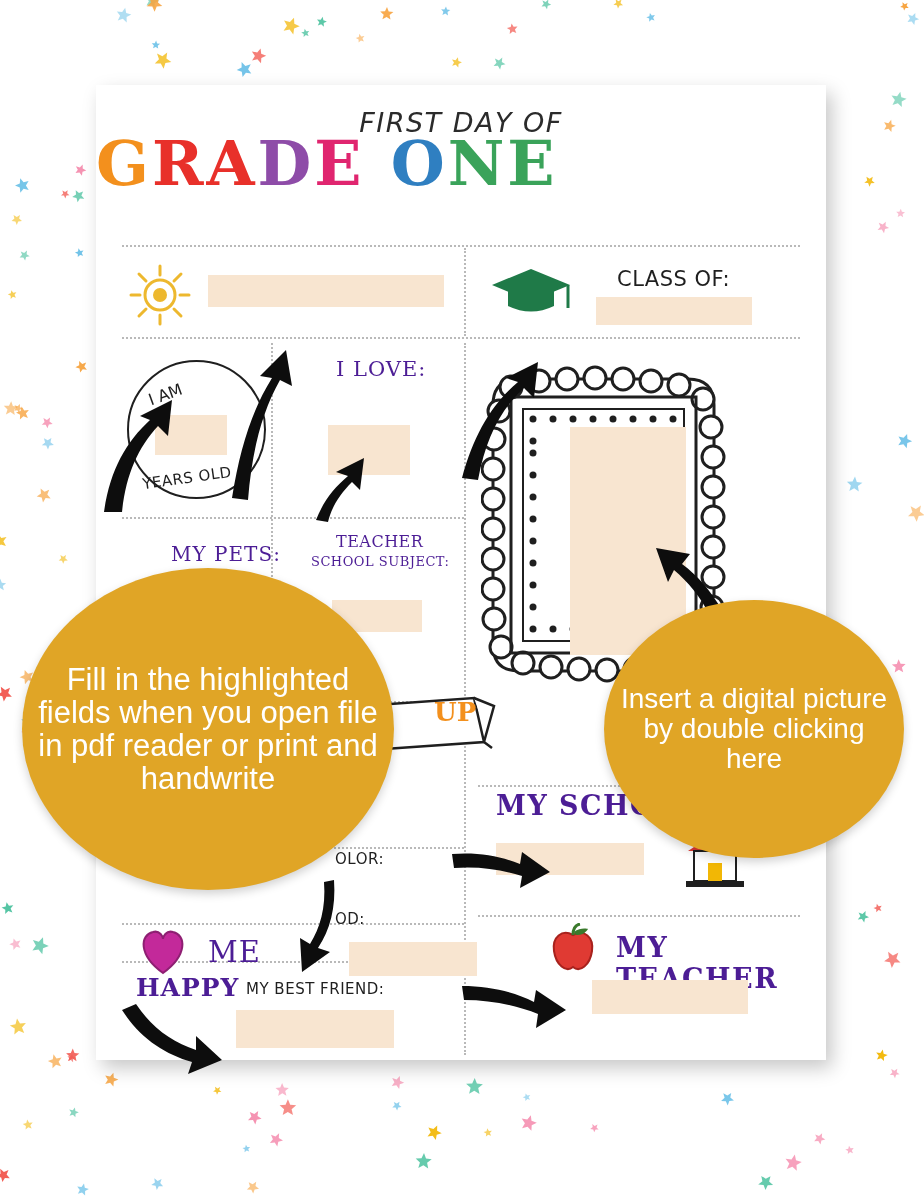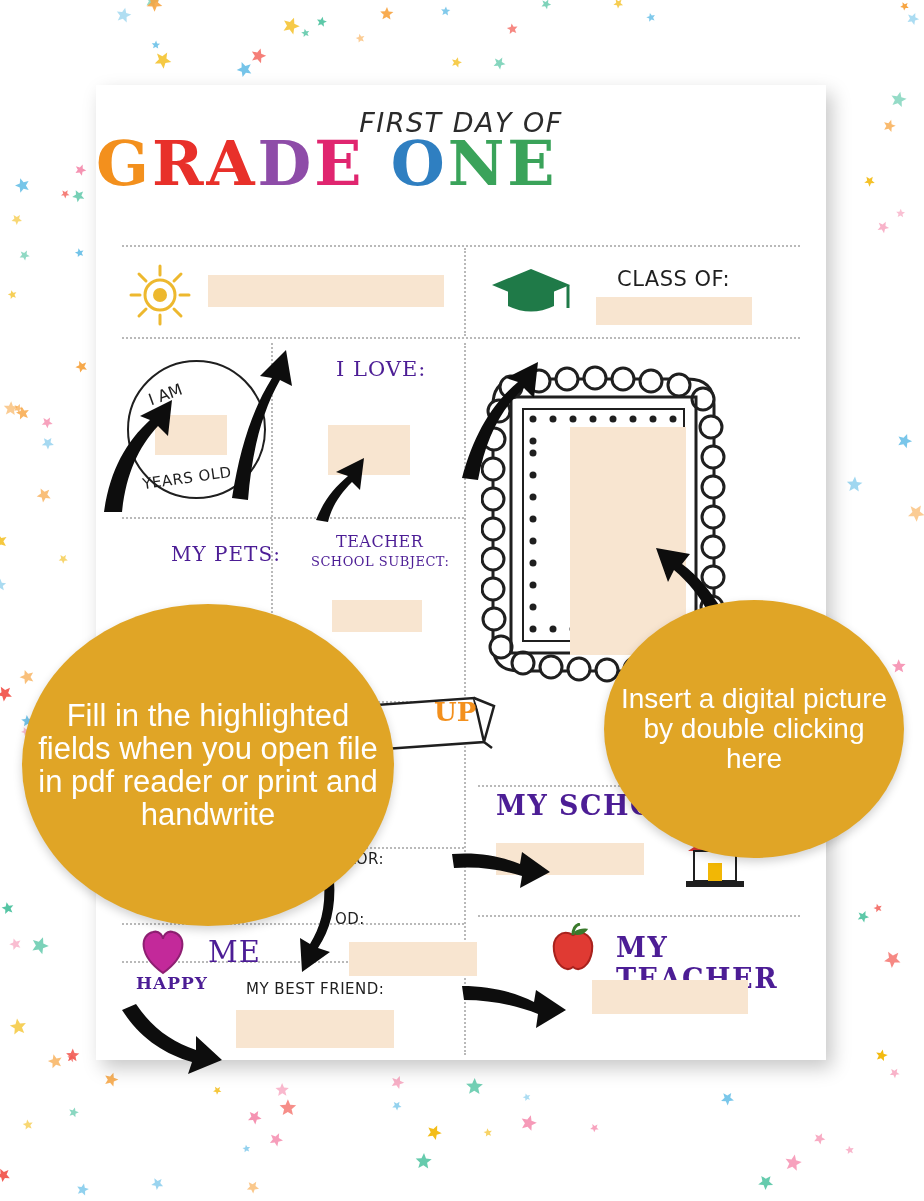--- a/index.html
+++ b/index.html
@@ -59,21 +59,21 @@
   }
 
   
   .callout{
     position:absolute;border-radius:50%;background:#e0a526;
     color:#ffffff;text-align:center;
     display:flex;align-items:center;justify-content:center;
     box-shadow:0 4px 10px rgba(0,0,0,.18);
   }
   .callout p{margin:0;padding:0 10px;line-height:1.07;}
-  #callout-left{left:22px;top:604px;width:372px;height:322px;}
+  #callout-left{left:22px;top:568px;width:372px;height:322px;}
   #callout-left p{font-size:31px;}
   #callout-right{left:604px;top:600px;width:300px;height:258px;}
   #callout-right p{font-size:28px;}
 
   .arrow{position:absolute;pointer-events:none;}
 </style>
 </head>
 <body>
 
 <svg id="confetti" viewBox="0 0 924 1201">
@@ -241,21 +241,21 @@
   <div class="lbl" style="left:239px;top:765px;font-size:15px;letter-spacing:.5px;">OLOR:</div>
   <div class="lbl" style="left:239px;top:825px;font-size:15px;letter-spacing:.5px;">OD:</div>
   <div class="field" style="left:253px;top:857px;width:128px;height:34px;"></div>
   <div class="lbl" style="left:150px;top:895px;font-size:15px;letter-spacing:.5px;">MY BEST FRIEND:</div>
   <div class="field" style="left:140px;top:925px;width:158px;height:38px;"></div>
 
   <svg style="position:absolute;left:38px;top:840px;" width="58" height="52" viewBox="0 0 58 52">
     <path d="M29 48 C4 30 6 10 19 7 C26 5 29 12 29 14 C29 12 32 5 39 7 C52 10 54 30 29 48 Z" fill="#c3299a" stroke="#8e1f72" stroke-width="2"></path>
   </svg>
   <div class="lbl-serif" style="left:112px;top:850px;font-size:29px;font-weight:normal;letter-spacing:1px;">ME</div>
-  <div class="lbl-serif" style="left:40px;top:888px;font-size:17px;font-weight:bold;letter-spacing:1px;">HAPPY</div>
+  <div class="lbl-serif" style="left:40px;top:888px;font-size:25px;font-weight:bold;letter-spacing:1px;">HAPPY</div>
 
   <svg class="frame-outer" viewBox="0 0 245 320">
     <path id="scallop" d="M12,40 Q12,14 38,14 L207,14 Q233,14 233,40 L233,280 Q233,306 207,306 L38,306 Q12,306 12,280 Z" fill="none" stroke="#1f1f1f" stroke-width="3"></path>
     <g fill="#fff" stroke="#1f1f1f" stroke-width="3">
       <circle cx="30" cy="22" r="11"></circle>
         <circle cx="58" cy="16" r="11"></circle>
         <circle cx="86" cy="14" r="11"></circle>
       <circle cx="114" cy="13" r="11"></circle>
         <circle cx="142" cy="14" r="11"></circle>
         <circle cx="170" cy="16" r="11"></circle>

